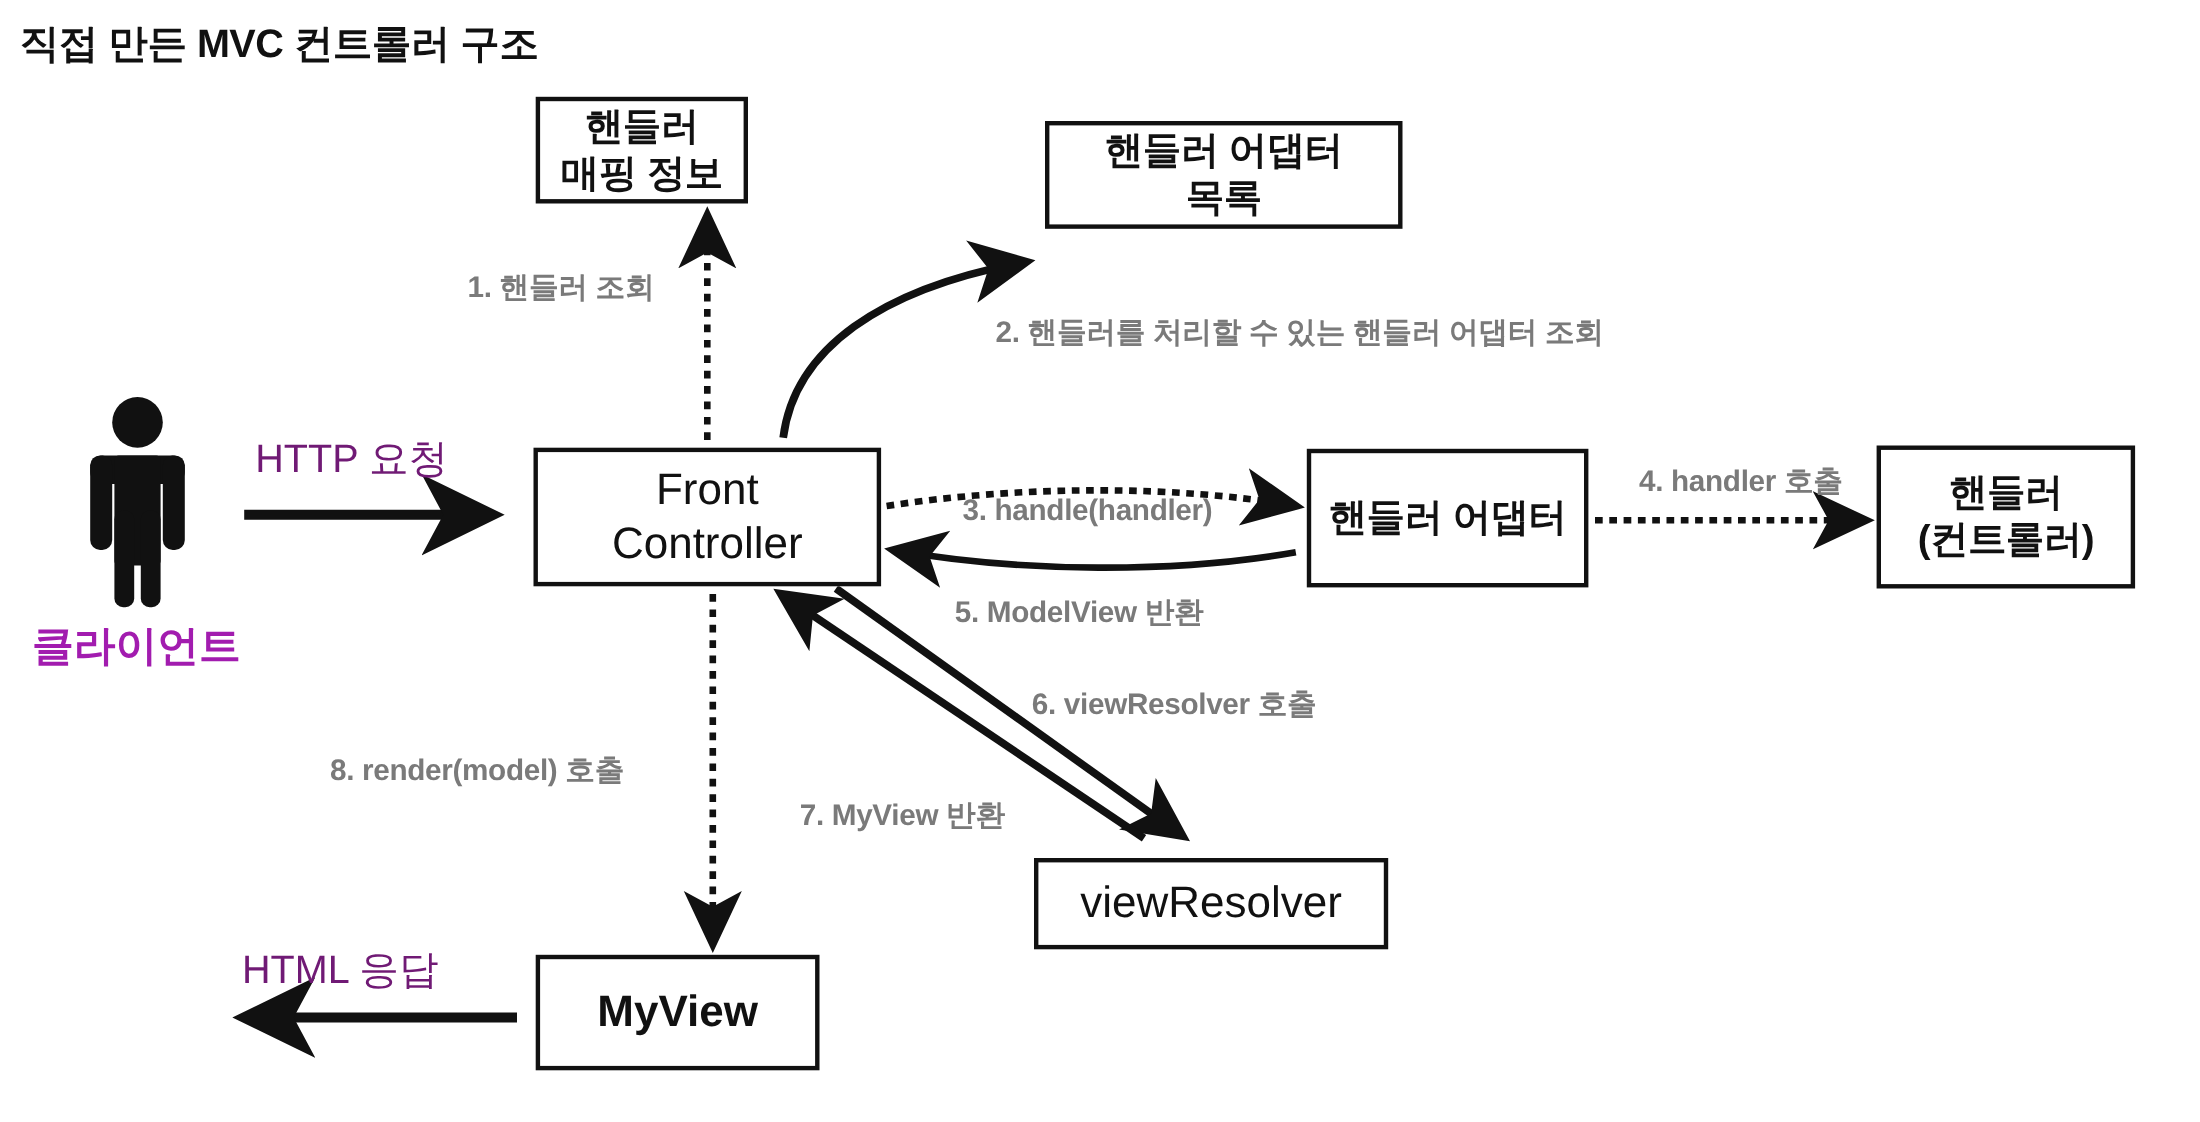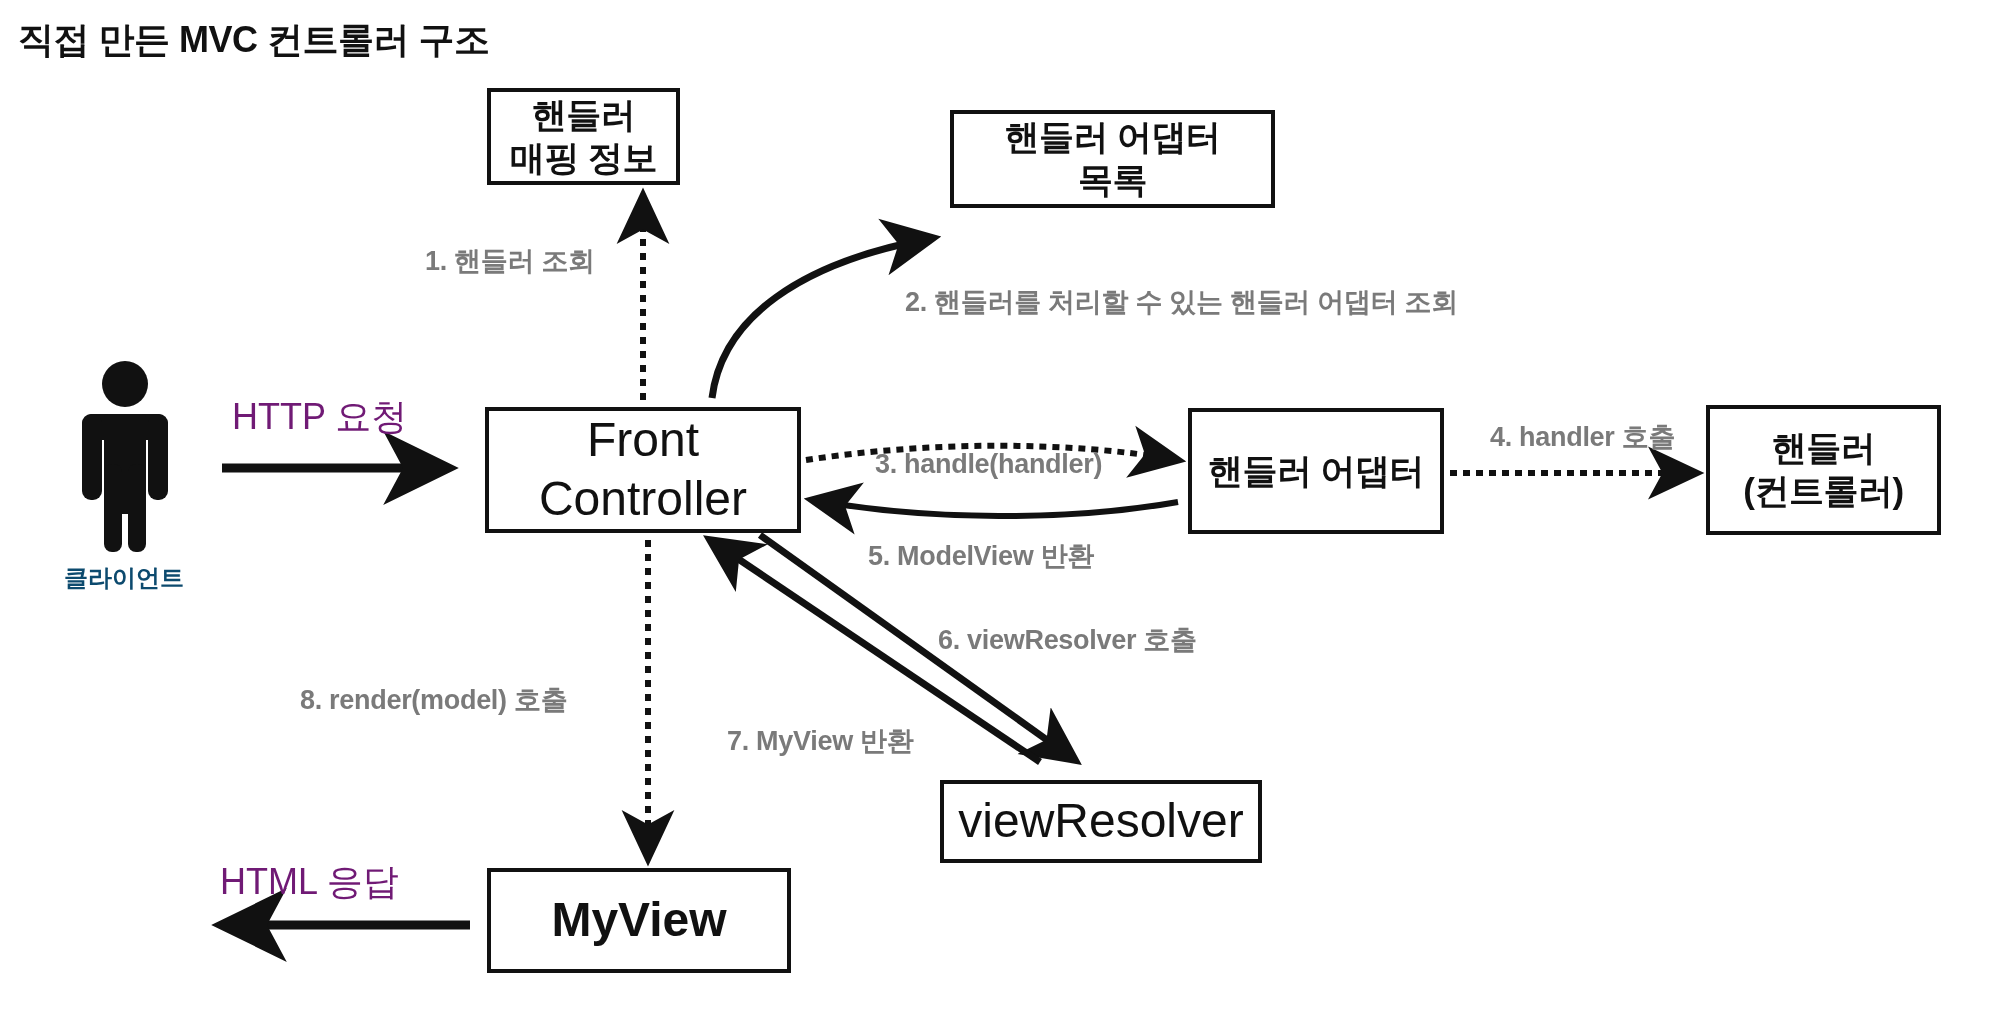--- a/index.html
+++ b/index.html
@@ -33,21 +33,21 @@
     line-height: 1.22;
     color: #111111;
     white-space: pre-line;
   }
   .node-label {
     display: block;
     width: 100%;
     white-space: pre-line;
   }
   .kr-box   { font-size: 35px; font-weight: 700; letter-spacing: -0.5px; }
-  .en-box   { font-size: 48px; font-weight: 400; }
+  .en-box   { font-size: 40px; font-weight: 400; }
   .edge-label {
     position: absolute;
     color: #7a7a7a;
     font-weight: 700;
     font-size: 27px;
     white-space: nowrap;
     letter-spacing: -0.3px;
   }
   .flow-label {
     position: absolute;
@@ -65,23 +65,23 @@
     color: #111111;
     letter-spacing: -0.5px;
     white-space: nowrap;
   }
   #client-caption {
     position: absolute;
     left: 14px;
     top: 562px;
     width: 220px;
     text-align: center;
-    font-size: 24px;
+    font-size: 38px;
     font-weight: 700;
-    color: #0c4a6e;
+    color: #a21caf;
     white-space: nowrap;
   }
   #client-figure {
     position: absolute;
     left: 60px;
     top: 360px;
     width: 130px;
     height: 195px;
   }
 </style>
@@ -155,21 +155,21 @@
 
   <div class="node-box kr-box" style="left:1706px; top:405px; width:235px; height:130px;">
     <span class="node-label">핸들러
 (컨트롤러)</span>
   </div>
 
   <div class="node-box en-box" style="left:940px; top:765px; width:322px; height:83px;margin-top:15px;">
     <span class="node-label">viewResolver</span>
   </div>
 
-  <div class="node-box en-box" style="left:487px; top:868px; width:304px; height:105px; font-weight:700;">
+  <div class="node-box en-box" style="left:487px; top:868px; width:258px; height:105px; font-weight:700;">
     <span class="node-label">MyView</span>
   </div>
 
   <div class="flow-label" style="left:232px; top:393px;">HTTP 요청</div>
   <div class="flow-label" style="left:220px; top:858px;">HTML 응답</div>
 
   <div class="edge-label" style="left:425px; top:243px;">1. 핸들러 조회</div>
   <div class="edge-label" style="left:905px; top:284px;">2. 핸들러를 처리할 수 있는 핸들러 어댑터 조회</div>
   <div class="edge-label" style="left:875px; top:409px;margin-top:40px;">3. handle(handler)</div>
   <div class="edge-label" style="left:1490px; top:419px;">4. handler 호출</div>

